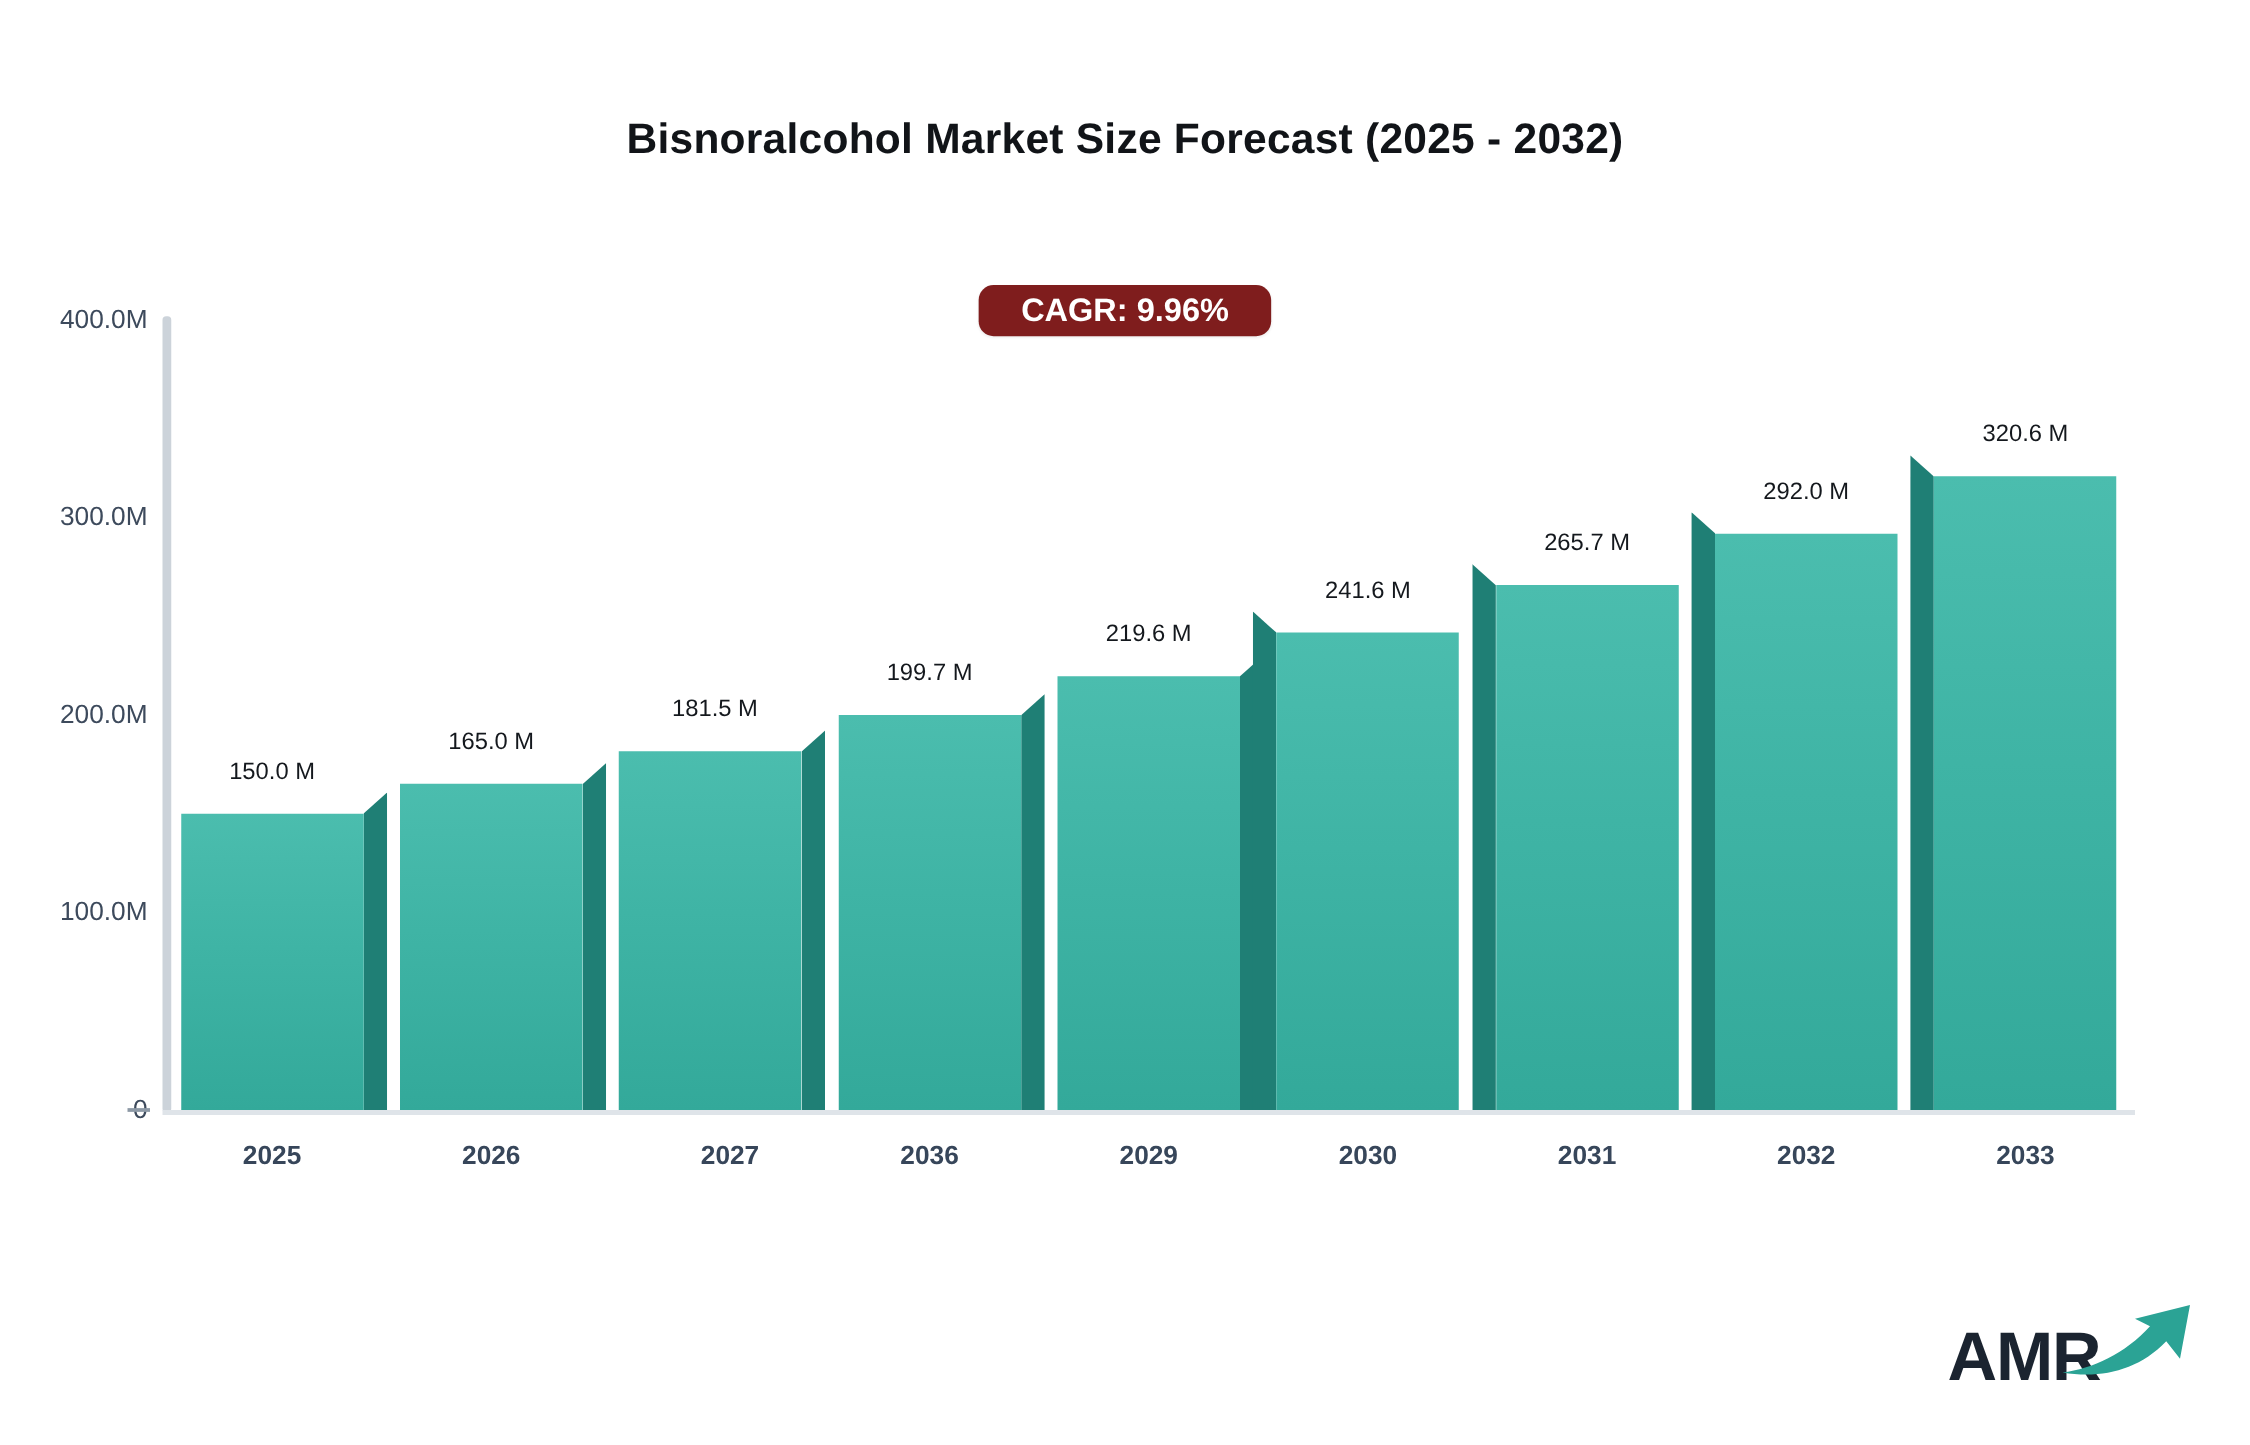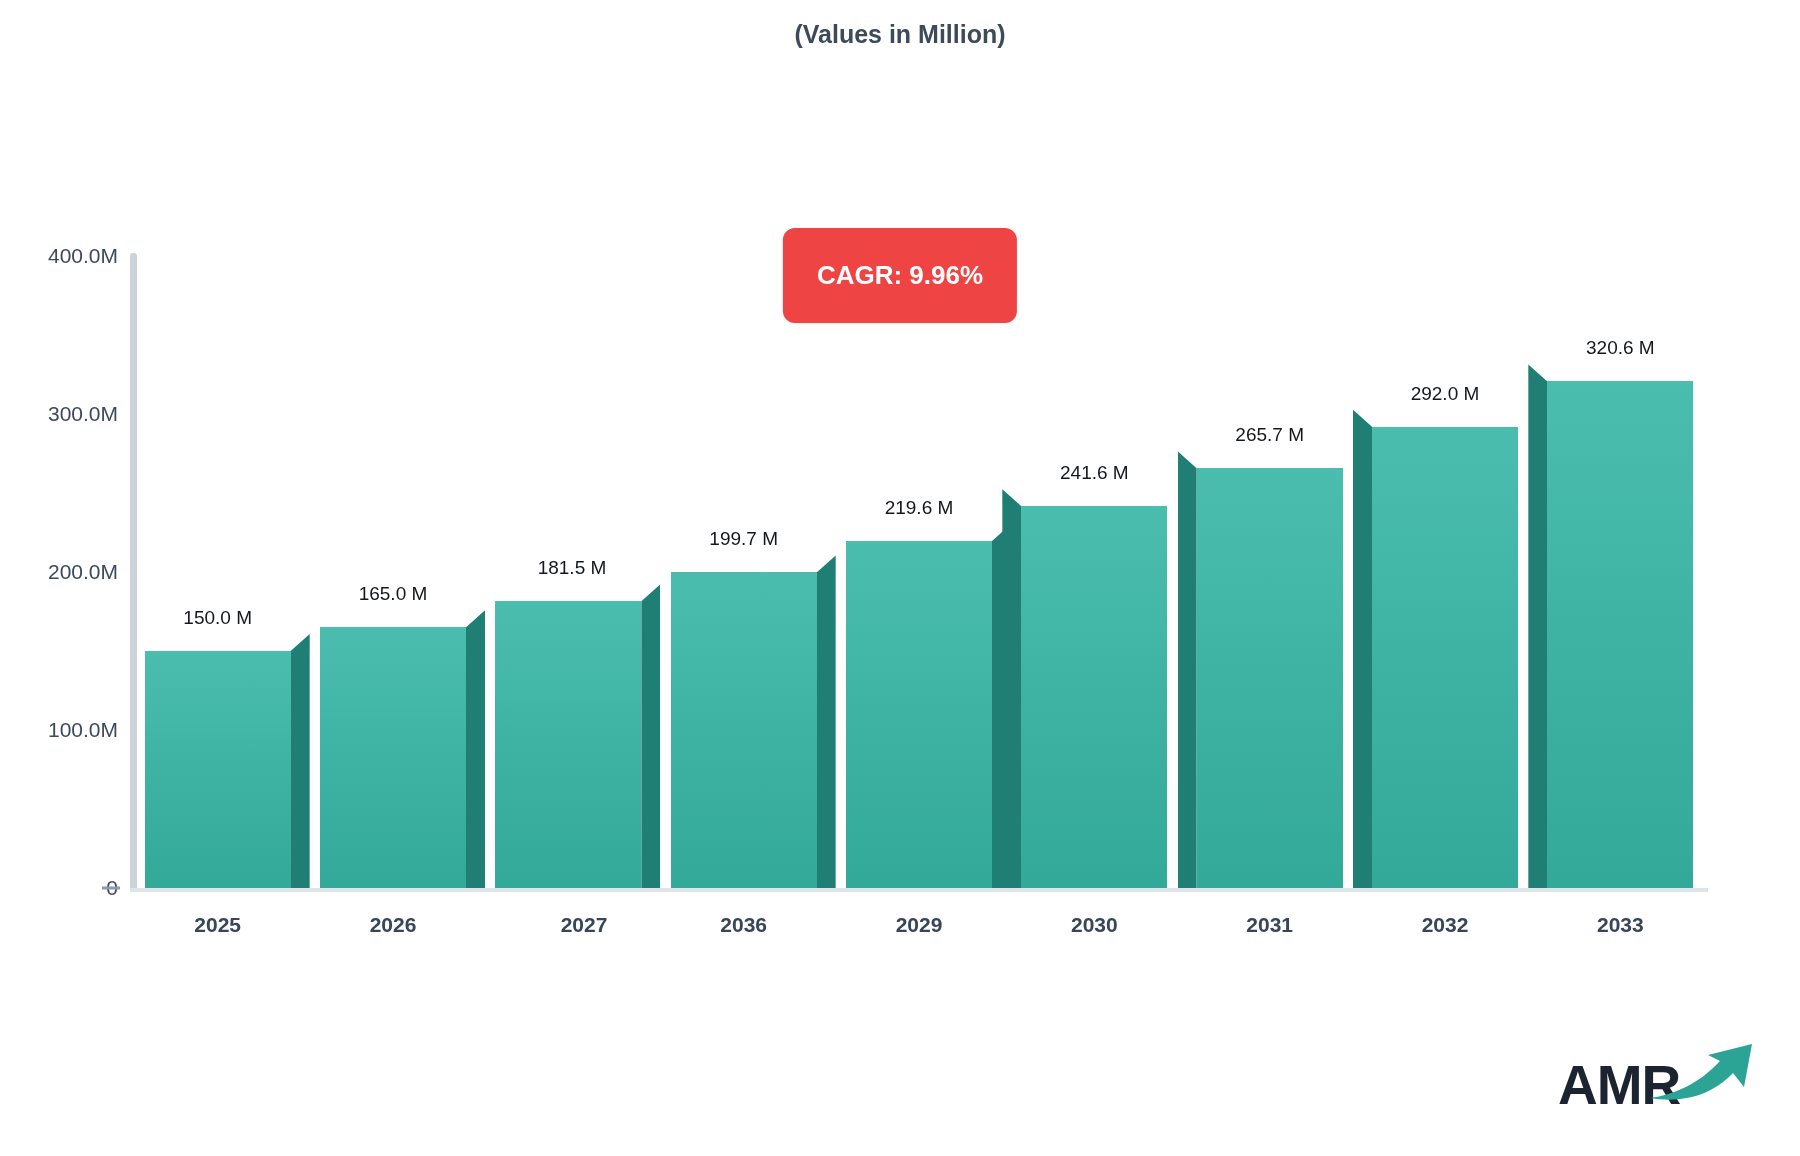--- a/index.html
+++ b/index.html
@@ -36,25 +36,25 @@
     font-weight: bold;
     color: #3d4a5c;
   }
 
   
   #cagr-badge {
     position: absolute;
     top: 228px;
     left: 50%;
     transform: translateX(-50%);
-    background: #ef4444;
+    background: #7f1d1d;
     color: #ffffff;
     font-size: 26px;
     font-weight: bold;
-    padding: 32px 34px;
+    padding: 5px 34px;
     border-radius: 12px;
     white-space: nowrap;
     box-shadow: 0 1px 2px rgba(0,0,0,0.06);
   }
 
   
   #plot-area {
     position: absolute;
     left: 0;
     top: 0;
@@ -167,21 +167,21 @@
   #amr-logo svg {
     position: absolute;
     right: 0;
     bottom: 18px;
   }
 </style>
 </head>
 <body>
 
 <div id="chart-header">
-  <h2 id="chart-subtitle">(Values in Million)</h2>
+  <h1 id="chart-title">Bisnoralcohol Market Size Forecast (2025 - 2032)</h1>
 </div>
 
 <div id="cagr-badge">CAGR: 9.96%</div>
 
 <div id="plot-area">
   <div class="y-axis-line"></div>
   <div class="x-axis-line"></div>
   <div id="y-ticks">
       <div class="y-tick-label" style="top: 888px;">0</div>
       <div class="y-tick-zero-dash" style="top: 888px;"></div>

